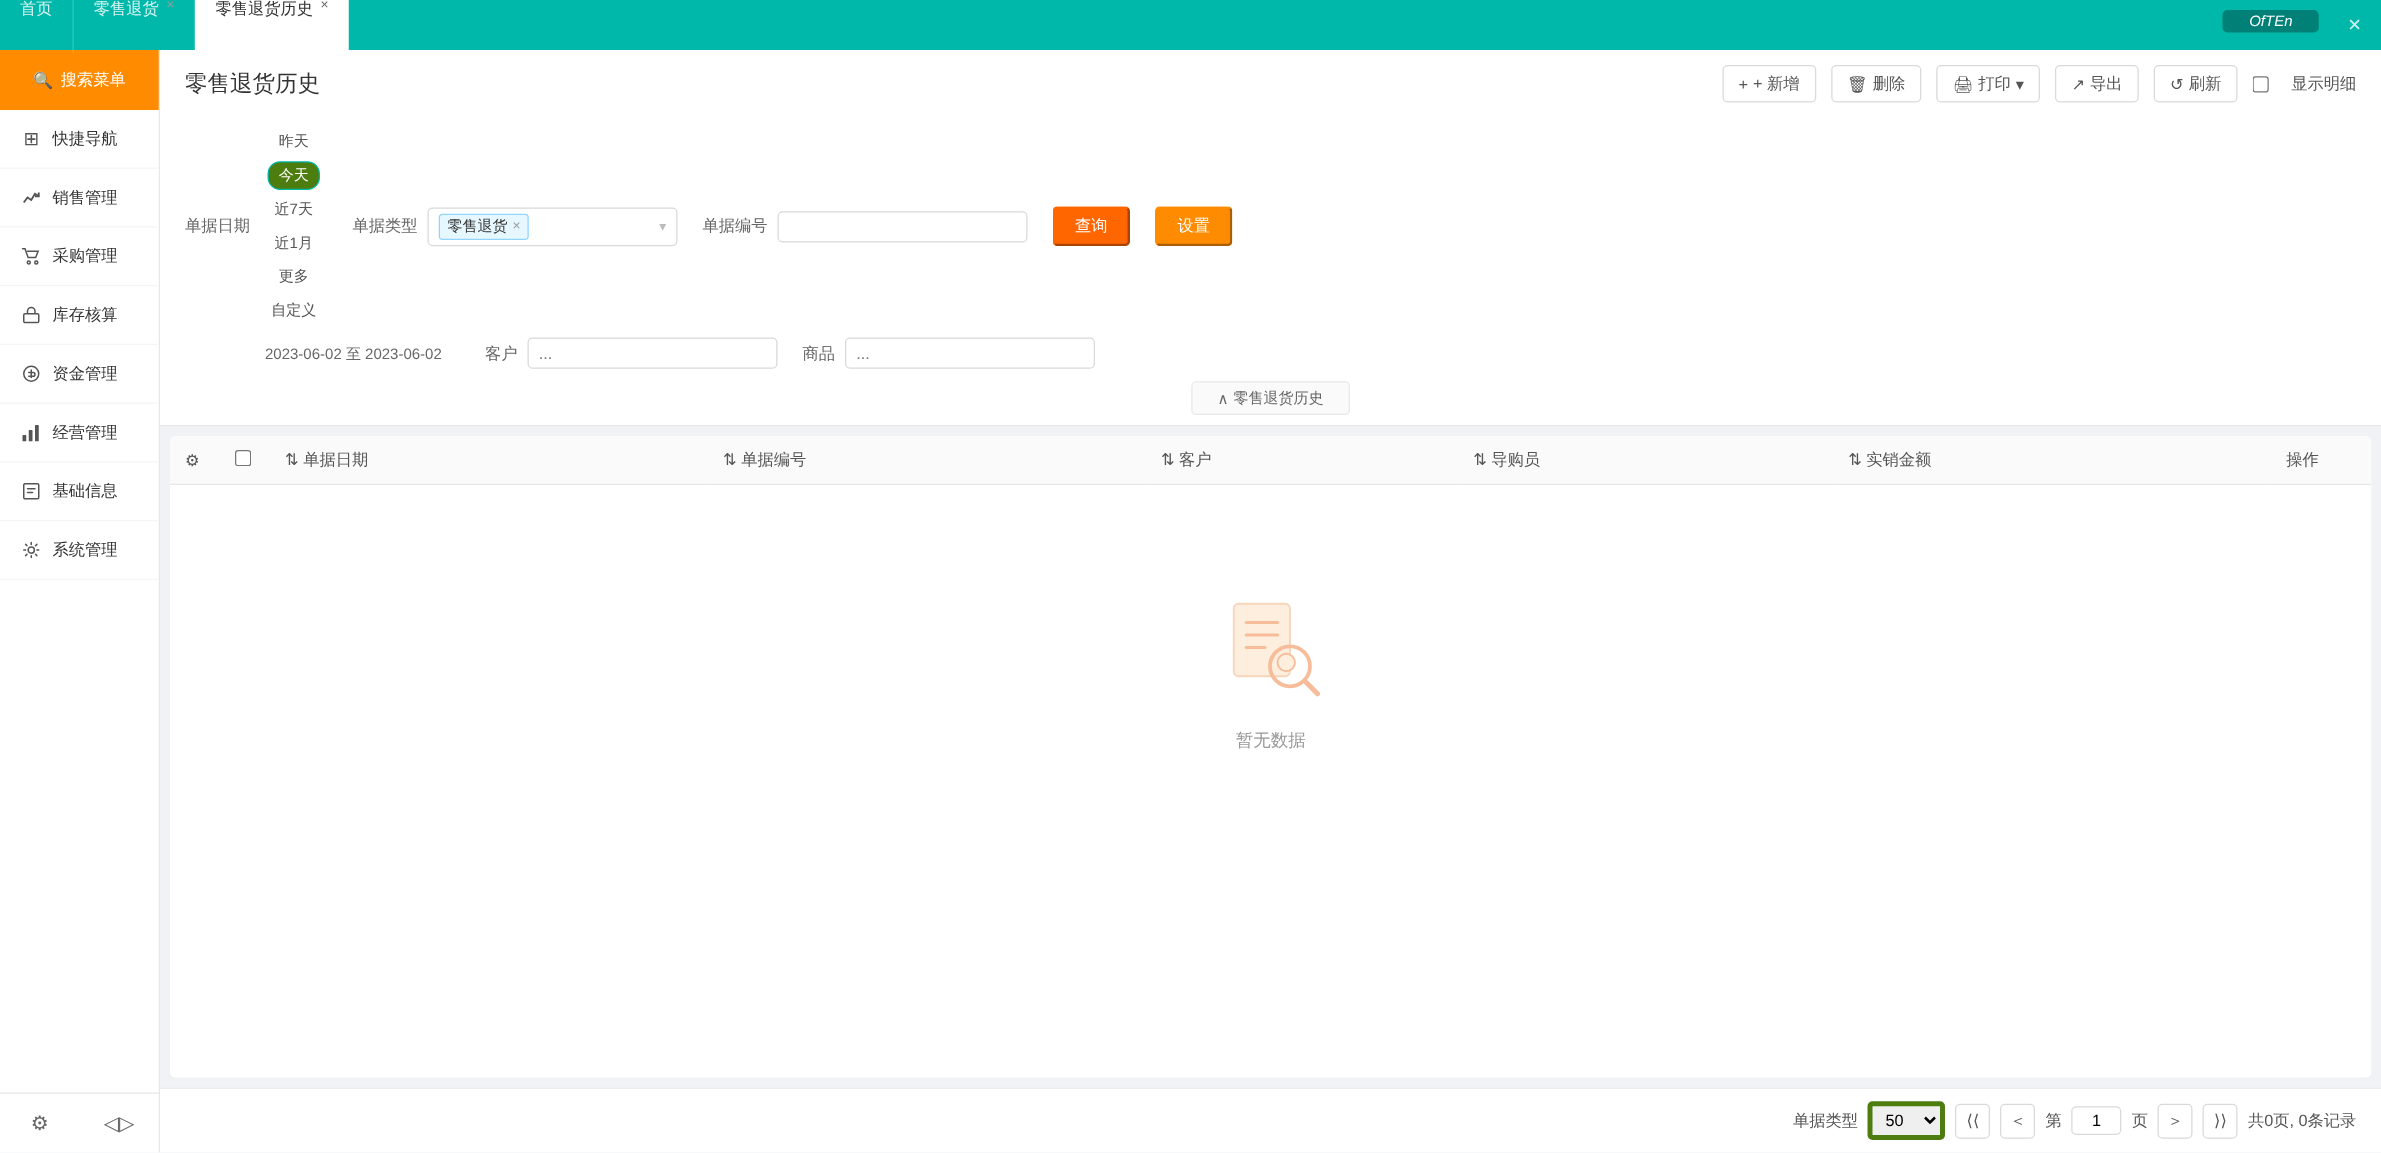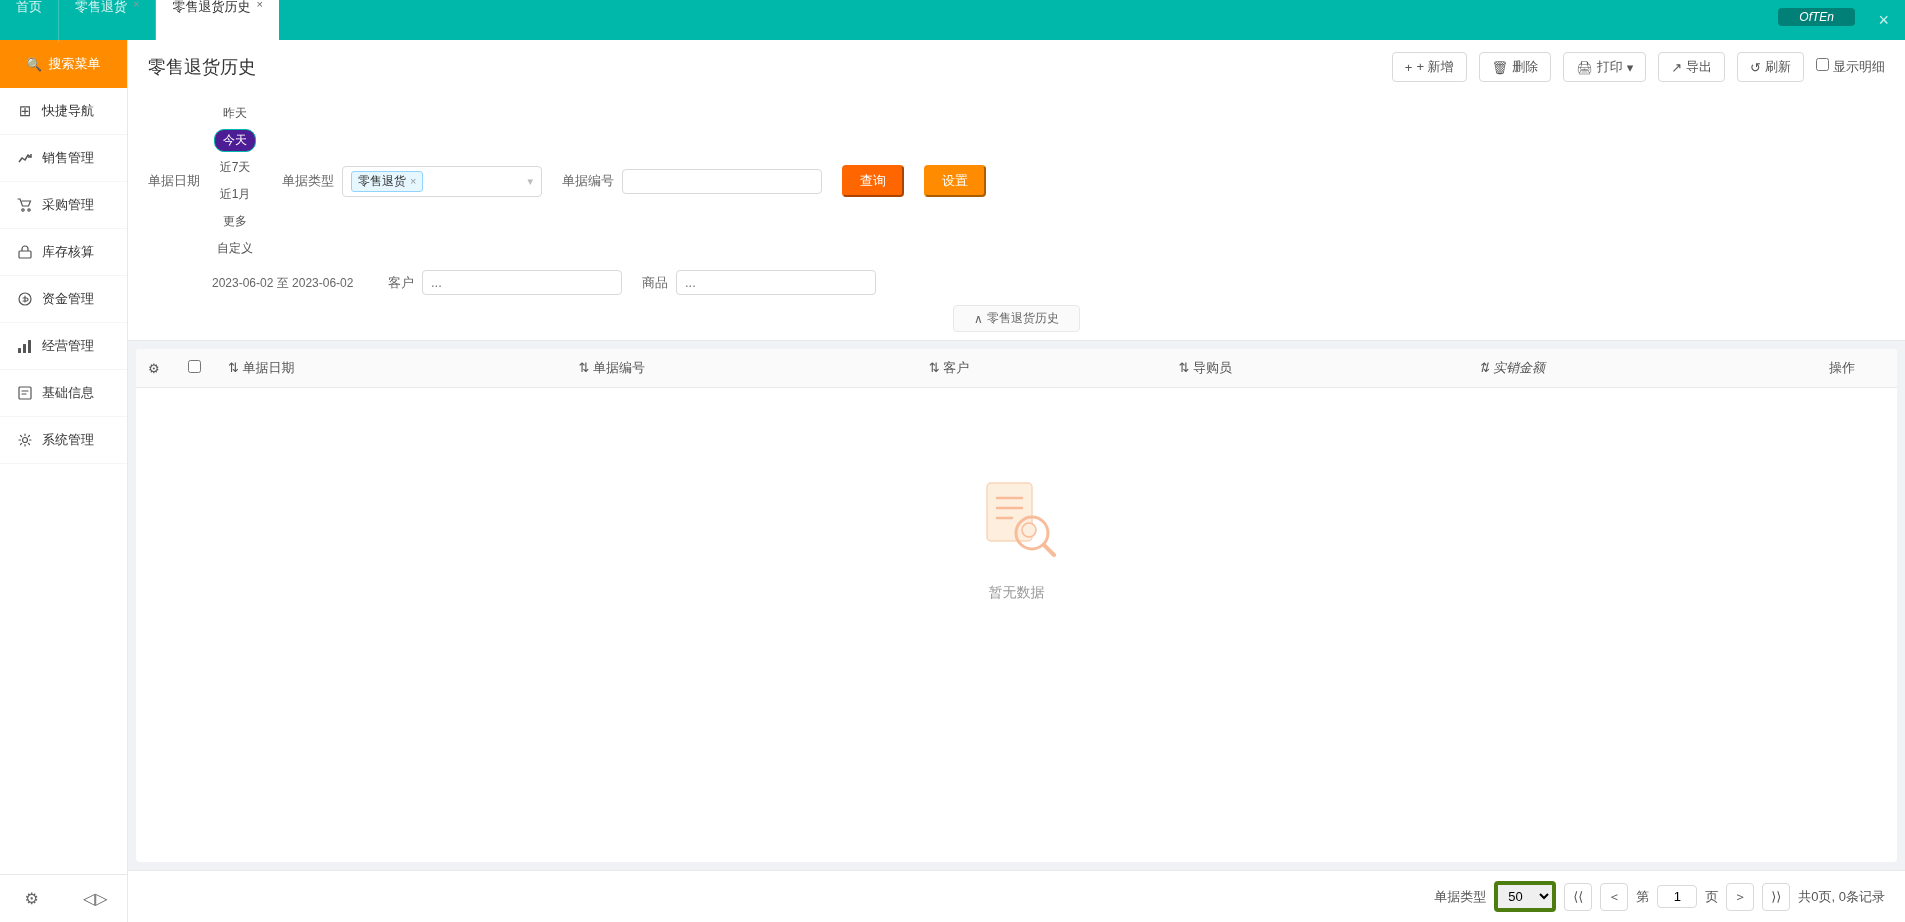--- a/index.html
+++ b/index.html
@@ -153,21 +153,21 @@
     }
     .btn-setting {
       background: #ff8c00;
       color: #fff;
       border-color: #ff8c00;
       border-radius: 4px;
       padding: 5px 16px;
       cursor: pointer;
       font-size: 13px;
     }
-    .show-detail-checkbox { display: flex; align-items: flex-start; gap: 4px; font-size: 13px; color: #555; cursor: pointer; }
+    .show-detail-checkbox { display: flex; align-items: center; gap: 18px; font-size: 13px; color: #555; cursor: pointer; }
 
     
     .filter-area {
       padding: 8px 0 0 0;
     }
     .filter-row {
       display: flex;
       align-items: center;
       gap: 20px;
       margin-bottom: 10px;
@@ -191,21 +191,21 @@
     }
     .date-btn {
       padding: 2px 8px;
       border-radius: 4px;
       cursor: pointer;
       font-size: 12px;
       color: #555;
       border: 1px solid transparent;
     }
     .date-btn.active {
-      background: #4c1d95;
+      background: #4d7c0f;
       color: #fff;
       border-color: #00b8a9;
       border-radius: 10px;
     }
     .date-range {
       font-size: 12px;
       color: #666;
       margin-top: 2px;
     }
     .filter-input {
@@ -274,21 +274,21 @@
       padding: 10px 12px;
       text-align: left;
       font-weight: normal;
       color: #555;
       white-space: nowrap;
       font-size: 13px;
     }
     .settings-col { width: 40px; text-align: center; }
     .checkbox-col { width: 40px; text-align: center; }
     .ops-col { width: 80px; text-align: center; }
-    .amount-col { text-align: right; font-style: italic; }
+    .amount-col { text-align: right; }
 
     
     .empty-state {
       display: flex;
       flex-direction: column;
       align-items: center;
       justify-content: center;
       padding: 80px 4px;
       color: #999;
       font-size: 14px;

